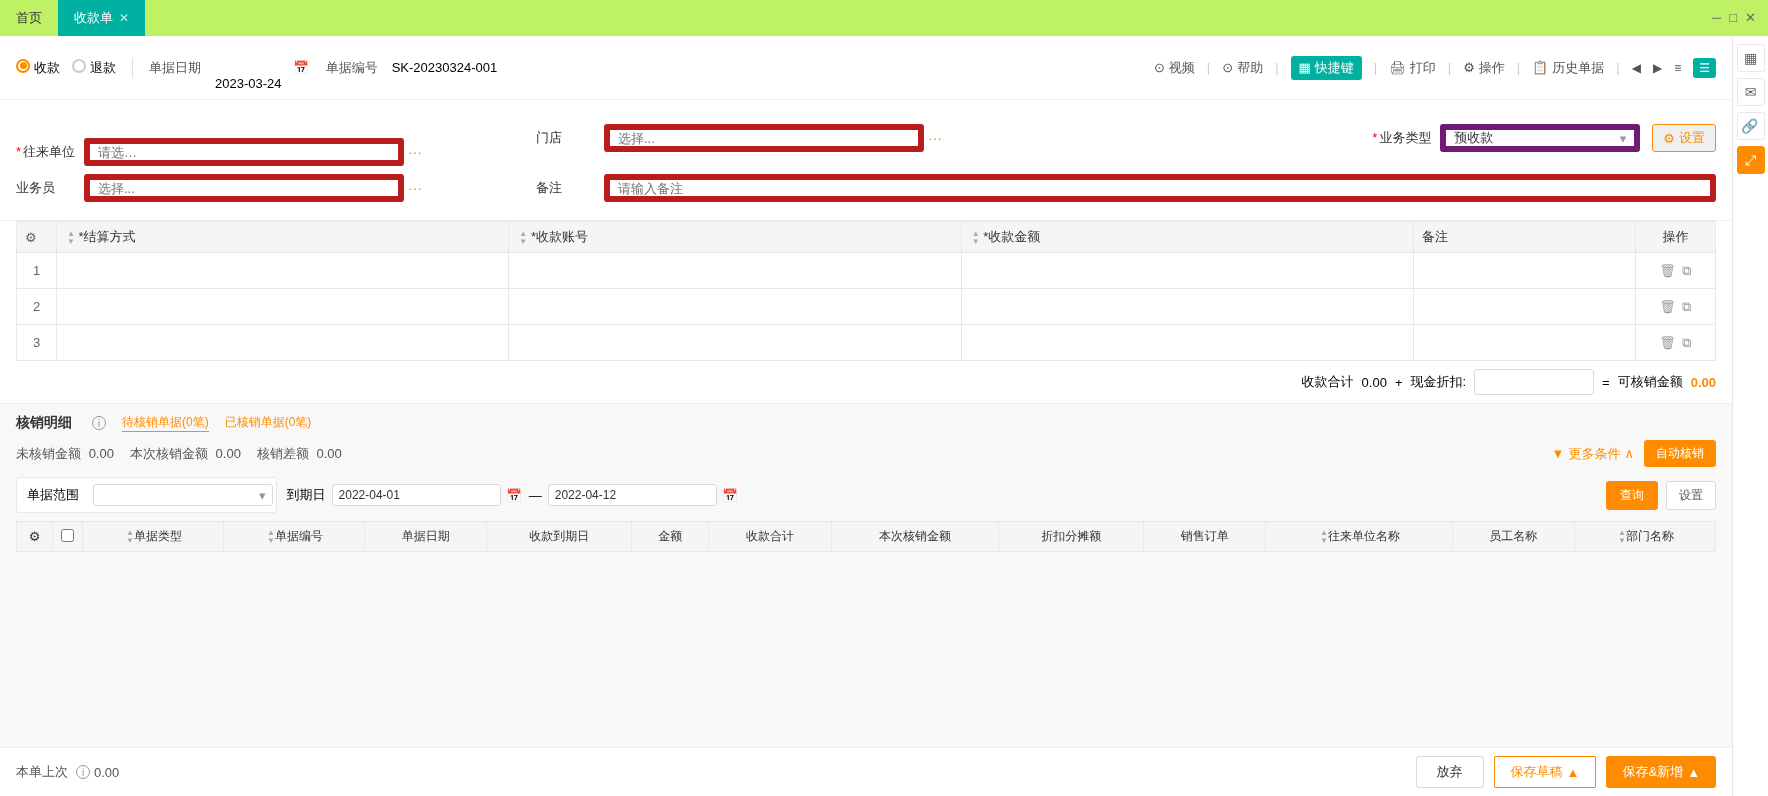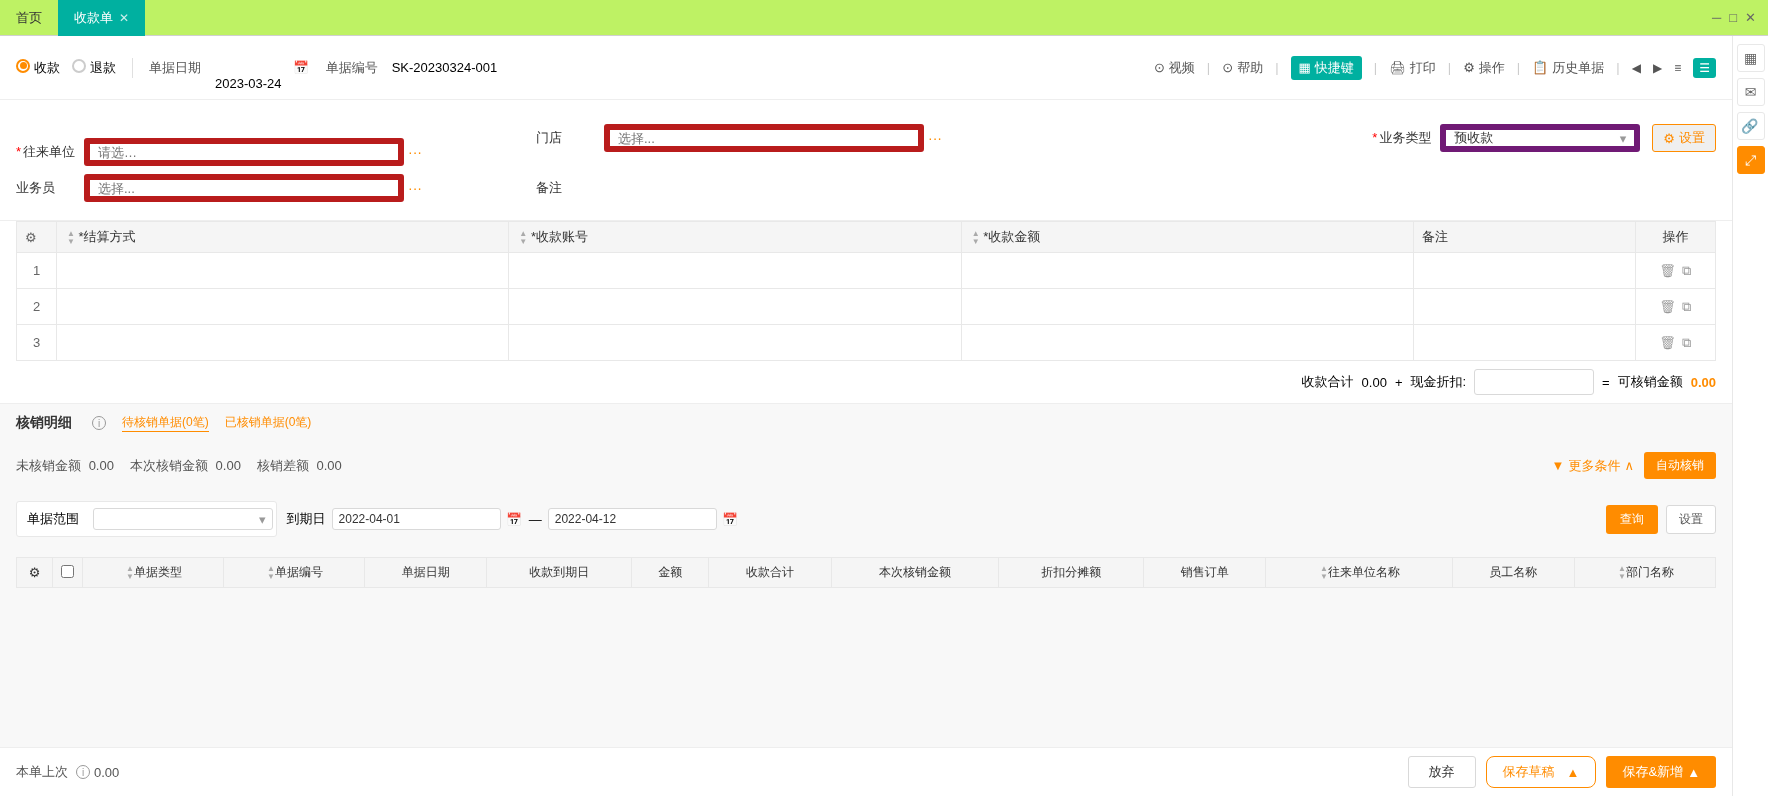--- a/index.html
+++ b/index.html
@@ -50,21 +50,21 @@
     .table-settings-icon { color: #666; cursor: pointer; }
     .table-action { color: #999; cursor: pointer; display: flex; gap: 6px; }
     .row-num { color: #666; text-align: center; }
 
     
     .calc-row { display: flex; align-items: center; justify-content: flex-end; padding: 8px 16px; gap: 8px; font-size: 13px; border-bottom: 1px solid #eee; flex-shrink: 0; }
     .calc-orange { color: #ff8c00; font-weight: bold; }
     .calc-input { width: 120px; height: 26px; border: 1px solid #d9d9d9; border-radius: 3px; padding: 0 6px; outline: none; }
 
     
-    .recon-section { flex: 1; background: #f8f8f8; overflow: hidden; display: flex; flex-direction: column; padding: 10px 16px; gap: 12px; }
+    .recon-section { flex: 1; background: #f8f8f8; overflow: hidden; display: flex; flex-direction: column; padding: 10px 16px; }
     .recon-header { display: flex; align-items: center; gap: 16px; margin-bottom: 8px; }
     .recon-title { font-size: 14px; font-weight: bold; color: #333; }
     .recon-tab { color: #ff8c00; cursor: pointer; font-size: 12px; border-bottom: 1px solid transparent; }
     .recon-tab.active { border-bottom-color: #ff8c00; }
     .info-icon { width: 14px; height: 14px; border-radius: 50%; border: 1px solid #999; color: #999; font-size: 10px; display: inline-flex; align-items: center; justify-content: center; cursor: pointer; margin-left: 4px; }
 
     .recon-stats { display: flex; align-items: center; gap: 16px; margin-bottom: 10px; font-size: 12px; }
     .stat-item { color: #555; }
     .filter-btn { display: flex; align-items: center; gap: 4px; color: #ff8c00; cursor: pointer; font-size: 12px; margin-left: auto; }
     .auto-recon-btn { background: #ff8c00; color: #fff; border: none; padding: 5px 12px; border-radius: 3px; cursor: pointer; font-size: 12px; }
@@ -80,21 +80,21 @@
     
     .bottom-table { flex: 1; overflow: hidden; }
     .bottom-table table { width: 100%; border-collapse: collapse; }
     .bottom-table th { background: #f5f5f5; padding: 6px 8px; text-align: center; border: 1px solid #e8e8e8; color: #333; font-weight: normal; font-size: 12px; white-space: nowrap; }
 
     
     .footer-bar { display: flex; align-items: center; padding: 8px 16px; background: #fff; border-top: 1px solid #eee; flex-shrink: 0; }
     .footer-info { display: flex; align-items: center; gap: 4px; color: #555; }
     .footer-actions { margin-left: auto; display: flex; gap: 10px; }
     .btn-discard { background: #fff; border: 1px solid #d9d9d9; padding: 6px 20px; border-radius: 3px; cursor: pointer; color: #333; }
-    .btn-draft { background: #fff; border: 1px solid #ff8c00; color: #ff8c00; padding: 6px 16px; border-radius: 8px; cursor: pointer; display: flex; align-items: center; gap: 12px; }
+    .btn-draft { background: #fff; border: 1px solid #ff8c00; color: #ff8c00; padding: 6px 16px; border-radius: 1px; cursor: pointer; display: flex; align-items: center; gap: 4px; }
     .btn-save-new { background: #ff8c00; color: #fff; border: none; padding: 6px 16px; border-radius: 3px; cursor: pointer; display: flex; align-items: center; gap: 4px; }
 
     
     .right-sidebar { position: absolute; right: 0; top: 36px; width: 36px; background: #fff; border-left: 1px solid #e8e8e8; display: flex; flex-direction: column; align-items: center; padding-top: 8px; gap: 6px; height: calc(796px - 36px); }
     .sidebar-icon { width: 28px; height: 28px; border: 1px solid #e8e8e8; border-radius: 3px; display: flex; align-items: center; justify-content: center; cursor: pointer; color: #666; font-size: 14px; }
     .sidebar-icon.active { background: #ff8c00; color: #fff; border-color: #ff8c00; }
 
     .sort-arrows { display: inline-flex; flex-direction: column; gap: 0; margin-left: 2px; vertical-align: middle; }
     .sort-arrows span { font-size: 8px; line-height: 8px; color: #aaa; }
   </style>
@@ -210,20 +210,21 @@
 
         <div class="form-field" style="max-width:480px;">
           <span class="form-label">业务员</span>
           <input class="form-input" type="text" placeholder="选择..." style="max-width: 320px; margin-left: 8px;">
           <span class="more-btn">···</span>
         </div>
 
 
         <div class="form-field" style="flex:1; margin-left:40px;">
           <span class="form-label">备注</span>
+          <input class="form-input" type="text" style="flex: 1 1 0%; margin-left: 8px;" placeholder="请输入备注">
         </div>
       </div>
     </div>
 
     <div class="table-section">
       <table class="data-table">
         <thead>
           <tr>
             <th style="width:40px;">
               <span class="table-settings-icon">⚙</span>

